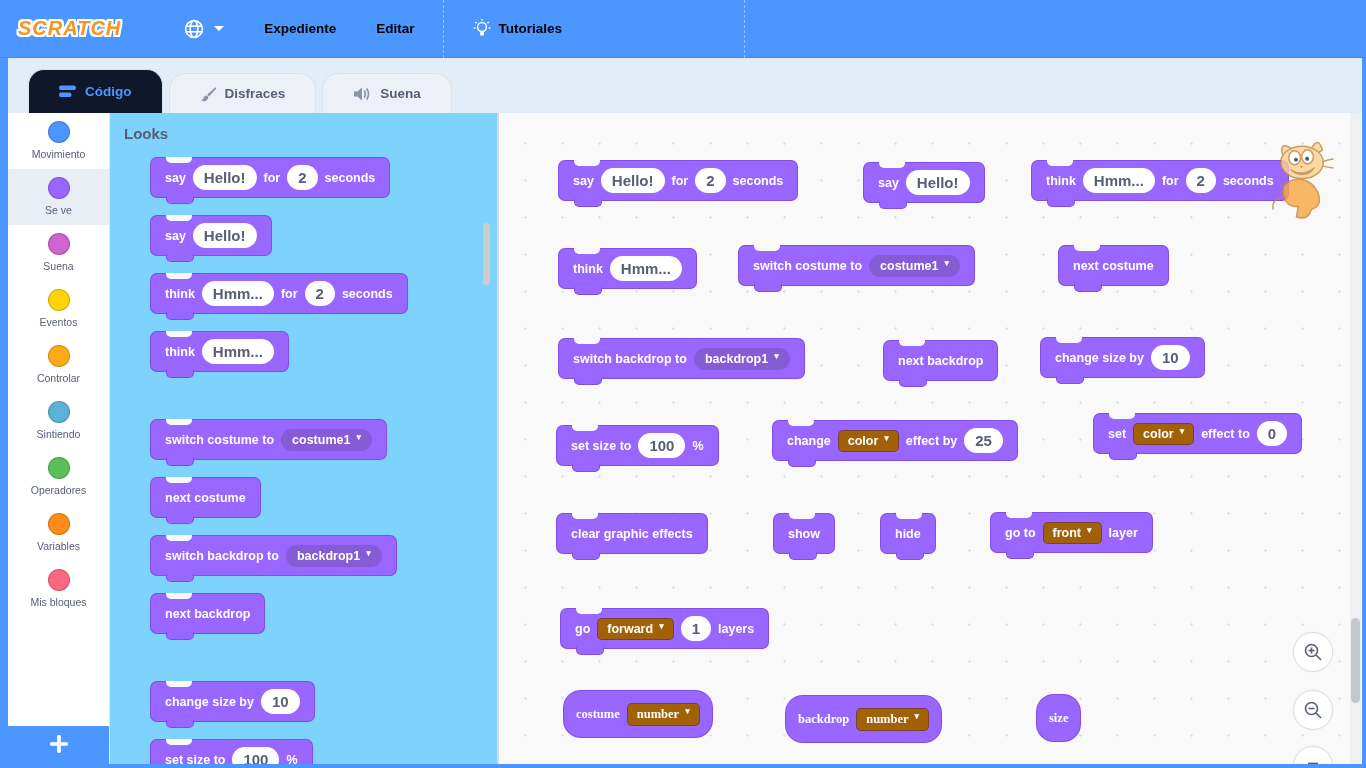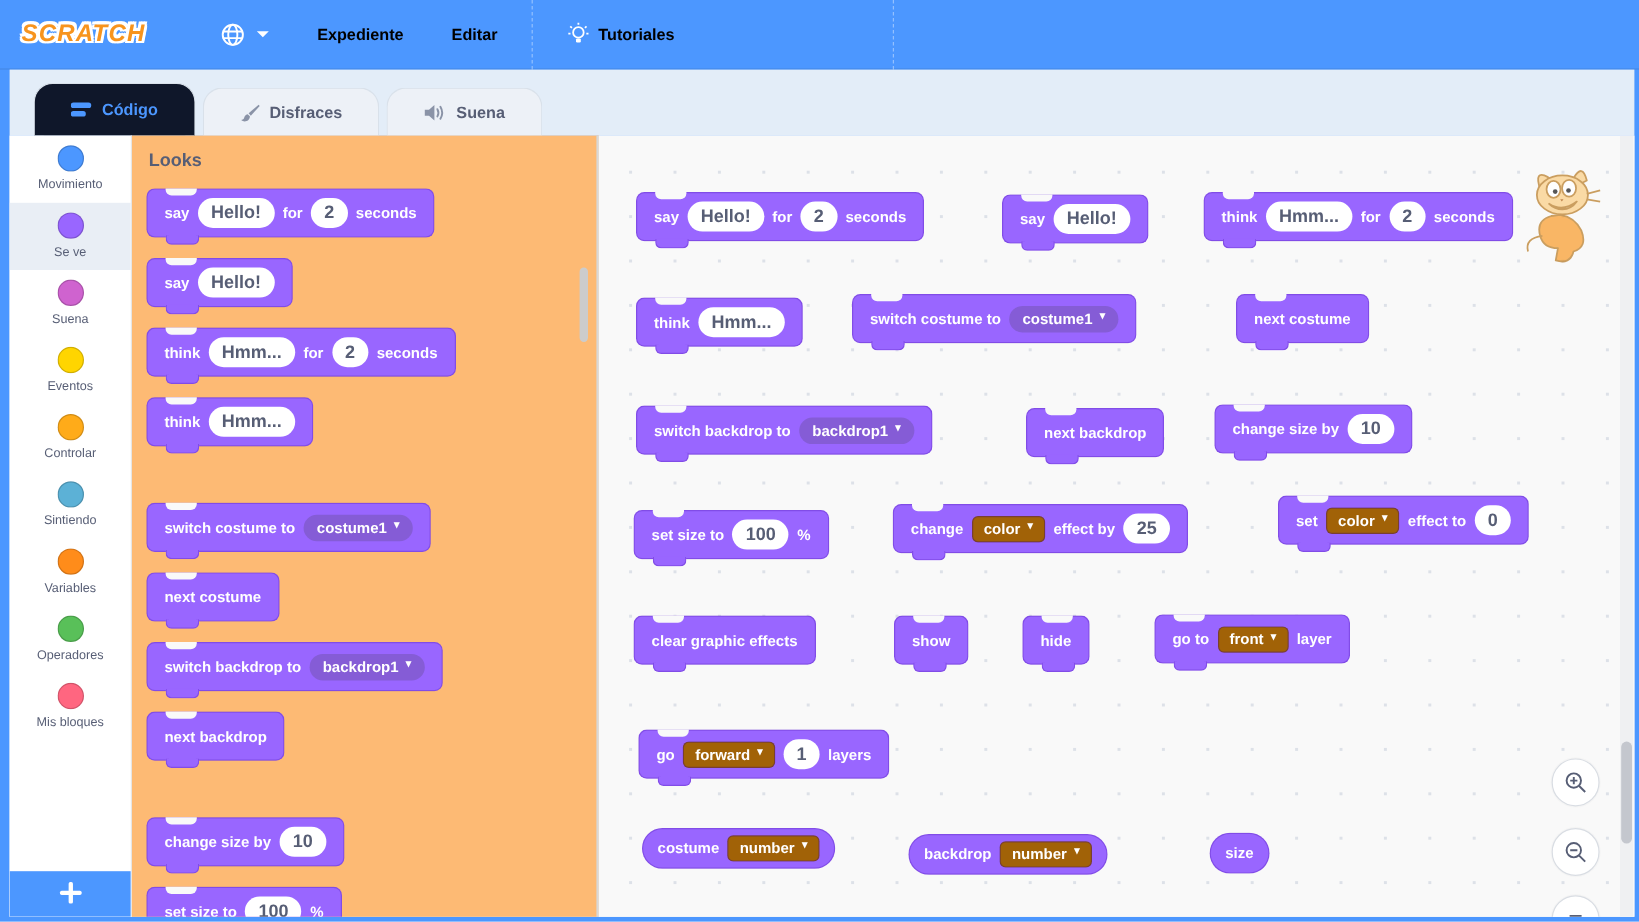--- a/index.html
+++ b/index.html
@@ -28,39 +28,39 @@
 
   
   .sidebar { width:102px; background:#fff; border-right:1px solid #E5E5E5; display:flex; flex-direction:column; position:relative; overflow:hidden; }
   .cat-item { display:flex; flex-direction:column; align-items:center; padding:8px 18px 9px; cursor:pointer; }
   .cat-item.selected { background:#E9EEF5; }
   .cat-circle { width:22px; height:22px; border-radius:50%; border:1px solid rgba(0,0,0,0.18); margin-bottom:5px; }
   .cat-label { font-size:10.5px; color:#575E75; text-align:center; }
   .ext-button { position:absolute; bottom:0; left:0; width:100%; height:38px; background:#4C97FF; display:flex; justify-content:center; padding-top:7px; cursor:pointer; }
 
   
-  .palette { width:389px; background:#fdba74; border-right:2px solid #D8D8D8; position:relative; overflow:hidden; padding:10px 0 0 12px; }
+  .palette { width:389px; background:#7dd3fc; border-right:2px solid #D8D8D8; position:relative; overflow:hidden; padding:10px 0 0 12px; }
   .palette-header { font-size:15px; font-weight:700; color:#575E75; margin:2px 0 15px 2px; }
   .palette-blocks { display:flex; flex-direction:column; align-items:flex-start; gap:17px; }
   .gap-before { margin-top:30px; }
   .palette-scrollthumb { position:absolute; right:7px; top:110px; width:7px; height:62px; background:#CCCCCC; border-radius:4px; }
 
   
   .canvas { flex:1; position:relative; overflow:hidden; background:#F9F9F9;
             background-image:radial-gradient(#DDE1E8 1.2px, transparent 1.3px); background-size:37px 37px; background-position:8px 12px; }
   .canvas .block { position:absolute; }
   .canvas-scrolltrack { position:absolute; right:1px; top:0; width:11px; height:100%; background:#EFF0F2; }
   .canvas-scrollthumb { position:absolute; right:2px; top:505px; width:9px; height:85px; background:#C4C7CE; border-radius:5px; }
 
   
   .block { display:inline-flex; align-items:center; gap:7px; background:#9966FF; border:1px solid rgba(60,0,160,0.25); border-radius:7px;
-           height:41px; padding:0 14px; color:#fff; font-size:12.5px; font-weight:600; white-space:nowrap; cursor:grab; position:relative; }
+           height:41px; padding:0 14px; color:#fff; font-size:12.5px; font-weight:600; white-space:nowrap; cursor:grab; position:relative;margin-left:28px; }
   .block.stack::before { content:""; position:absolute; top:-1px; left:15px; width:26px; height:6px; background:#F9F9F9; border-radius:0 0 5px 5px; }
   .block.stack::after  { content:""; position:absolute; bottom:-7px; left:15px; width:26px; height:7px; background:#9966FF; border:1px solid rgba(60,0,160,0.25); border-top:none; border-radius:0 0 5px 5px; }
-  .block.reporter { height:34px; border-radius:18px; padding:16px 12px; }
+  .block.reporter { height:48px; border-radius:18px; padding:16px 12px;font-family:Liberation Serif, serif; }
   .b-text { pointer-events:none; }
   .b-oval { background:#fff; color:#575E75; border-radius:999px; padding:4px 11px; font-size:15px; font-weight:700; min-width:24px; text-align:center; cursor:text; }
   .b-dd { display:inline-flex; gap:6px; cursor:pointer; }
   .b-dd-oval { background:#855CD6; border-radius:999px; padding:4px 11px; }
   .b-dd-rect { background:#a16207; border:1px solid rgba(45,0,130,0.35); border-radius:5px; padding:3px 9px; }
   .b-dd .caret { font-size:9px; line-height:1; }
 
   
   .cat { position:absolute; left:766px; top:24px; width:74px; height:86px; opacity:0.82; z-index:5; pointer-events:none; }
 
@@ -168,26 +168,26 @@
         </div>
         <div class="cat-item">
           <span class="cat-circle" style="background: rgb(255, 171, 25);"></span>
           <span class="cat-label">Controlar</span>
         </div>
         <div class="cat-item">
           <span class="cat-circle" style="background: rgb(92, 177, 214);"></span>
           <span class="cat-label">Sintiendo</span>
         </div>
         <div class="cat-item">
+          <span class="cat-circle" style="background: rgb(89, 192, 89);"></span>
+          <span class="cat-label">Operadores</span>
+        </div>
+        <div class="cat-item">
           <span class="cat-circle" style="background: rgb(255, 140, 26);"></span>
           <span class="cat-label">Variables</span>
-        </div>
-        <div class="cat-item">
-          <span class="cat-circle" style="background: rgb(89, 192, 89);"></span>
-          <span class="cat-label">Operadores</span>
         </div>
         <div class="cat-item">
           <span class="cat-circle" style="background: rgb(255, 102, 128);"></span>
           <span class="cat-label">Mis bloques</span>
         </div>
       </div>
     <div class="ext-button">
       <span>
         <svg width="22" height="22" viewBox="0 0 22 22" fill="#fff">
           <rect x="9.2" y="2" width="3.6" height="18" rx="1.4"></rect>

